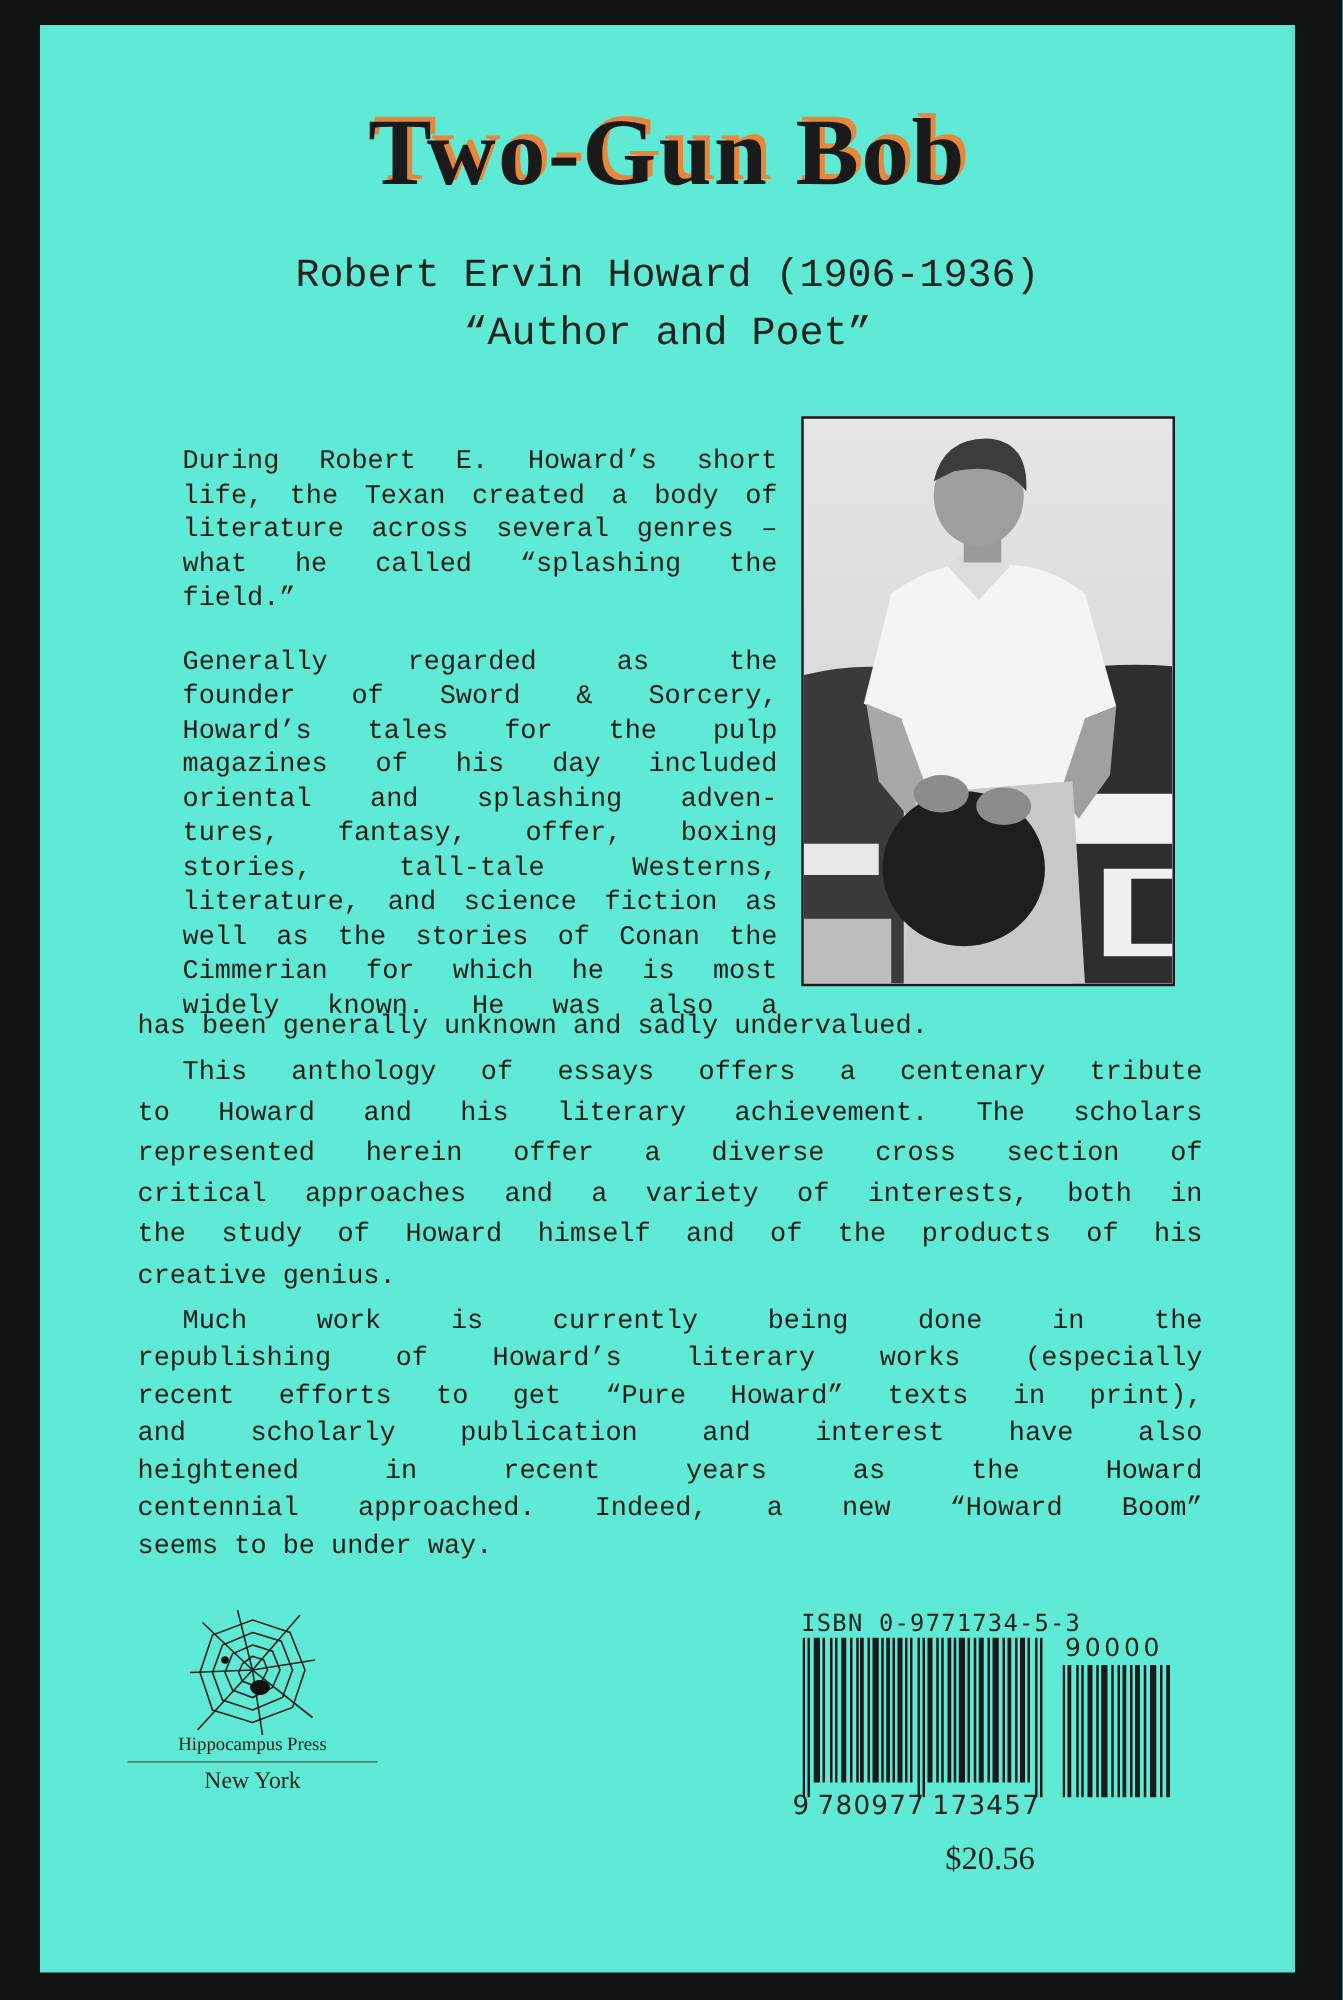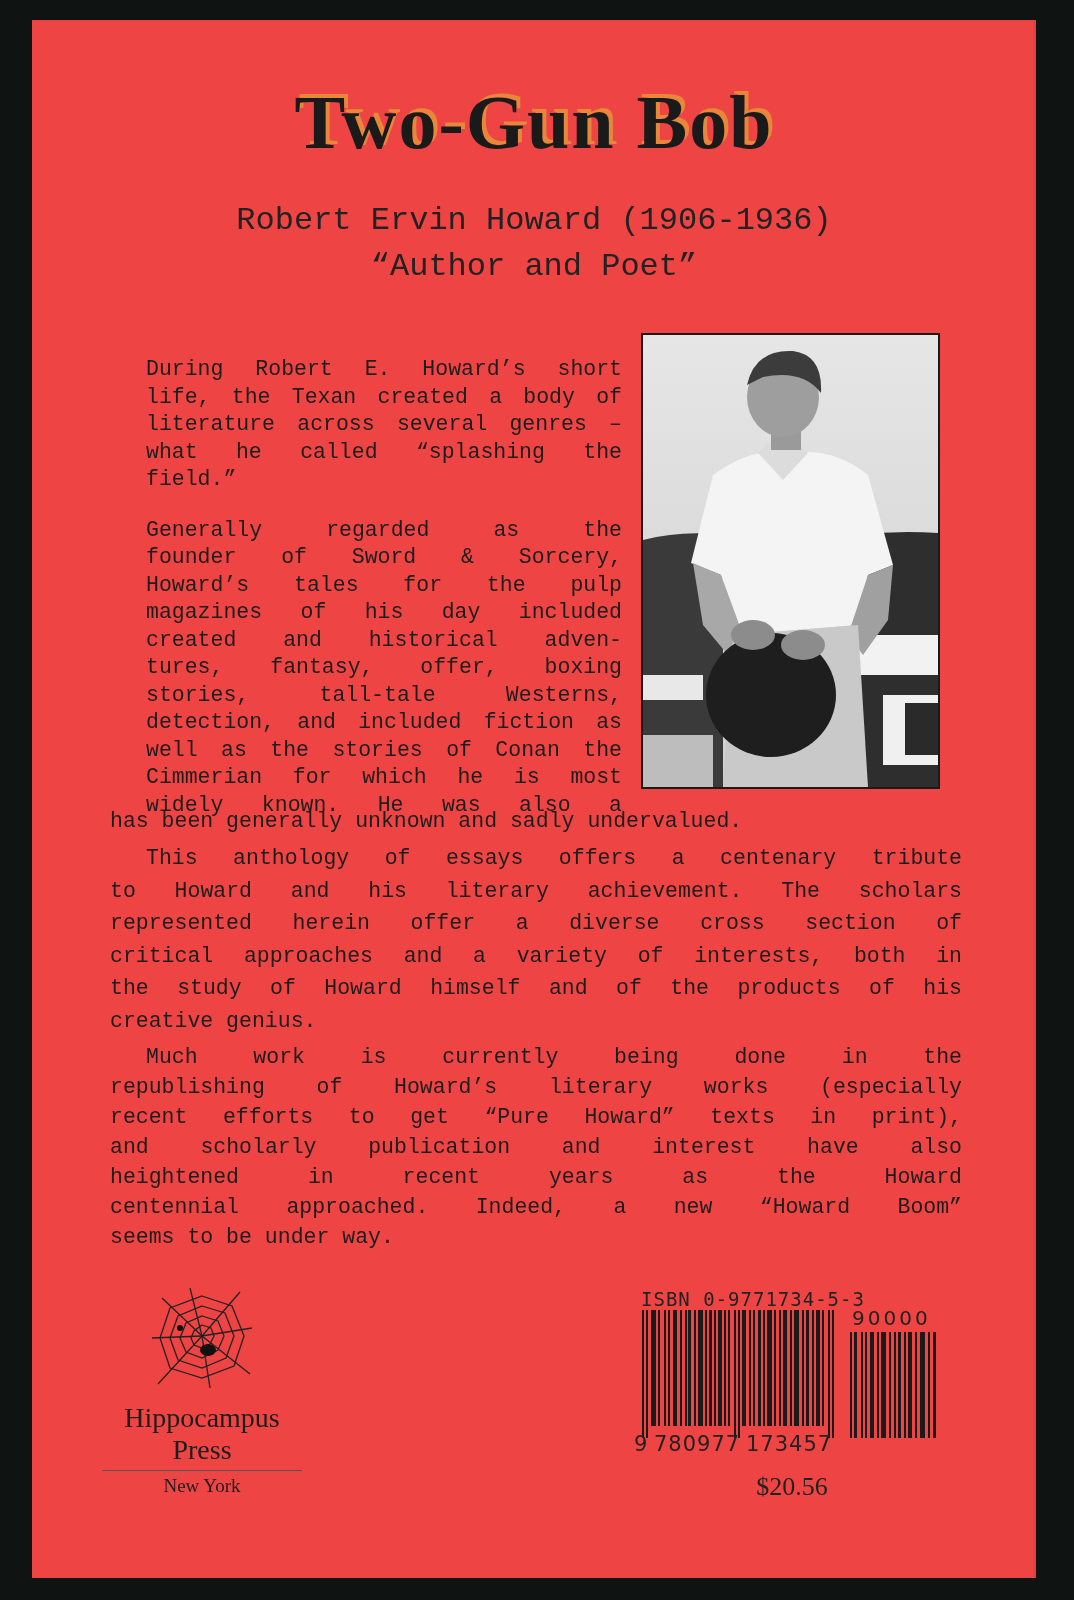--- a/index.html
+++ b/index.html
@@ -6,21 +6,21 @@
   body {
     width: 1074px; height: 1600px;
     background: #0f1412;
     position: relative; overflow: hidden;
     font-family: "Liberation Mono", "DejaVu Sans Mono", monospace;
     color: #1d1d1d;
   }
   .cover {
     position: absolute; left: 32px; top: 20px;
     width: 1004px; height: 1558px;
-    background: #ef4444;
+    background: #5eead4;
     box-shadow: inset -2px 0 3px rgba(0,0,0,0.08);
   }
   .title {
     position: absolute; left: 0; right: 0; top: 64px;
     text-align: center;
     font-family: "Liberation Serif", "DejaVu Serif", serif;
     font-weight: bold; font-size: 76px; letter-spacing: 2px;
     color: #1a1a1a;
     text-shadow: 4px -4px 0 #e8873a;
     line-height: 1;
@@ -46,21 +46,21 @@
     width: 295px; height: 452px;
     border: 2px solid #1a1a1a; overflow: hidden;
     background: #dcdcdc;
   }
   .logo {
     position: absolute; left: 70px; top: 1268px; width: 200px; text-align: center;
   }
   .logo svg { display: block; margin: 0 auto; }
   .press-name {
     font-family: "Liberation Serif", "DejaVu Serif", serif;
-    font-size: 28px; color: #1d1d1d; margin-top: 14px;
+    font-size: 15px; color: #1d1d1d; 
     padding-bottom: 4px; border-bottom: 1px solid #555;
   }
   .press-city {
     font-family: "Liberation Serif", "DejaVu Serif", serif;
     font-size: 19px; color: #1d1d1d; margin-top: 4px;
   }
   .isbn-label {
     position: absolute; left: 609px; top: 1268px;
     font-family: "DejaVu Sans Mono", monospace; font-size: 19px; letter-spacing: 1px;
     color: #222;
@@ -99,24 +99,24 @@
       <span class="line">life, the Texan created a body of</span>
       <span class="line">literature across several genres –</span>
       <span class="line">what he called “splashing the</span>
       <span class="line" style="text-align-last:left">field.”</span>
     </p>
     <p style="margin-top:23px; margin-bottom:0">
       <span class="line" style="text-indent:36px">Generally regarded as the</span>
       <span class="line">founder of Sword &amp; Sorcery,</span>
       <span class="line">Howard’s tales for the pulp</span>
       <span class="line">magazines of his day included</span>
-      <span class="line">created and historical adven-</span>
+      <span class="line">oriental and splashing adven-</span>
       <span class="line">tures, fantasy, offer, boxing</span>
       <span class="line">stories, tall-tale Westerns,</span>
-      <span class="line">detection, and included fiction as</span>
+      <span class="line">literature, and science fiction as</span>
       <span class="line">well as the stories of Conan the</span>
       <span class="line">Cimmerian for which he is most</span>
       <span class="line">widely known. He was also a</span>
     </p>
   </div>
 
   <div class="full-text" style="top:788px; line-height:27px;">
     <span class="line last">has been generally unknown and sadly undervalued.</span>
   </div>
 

